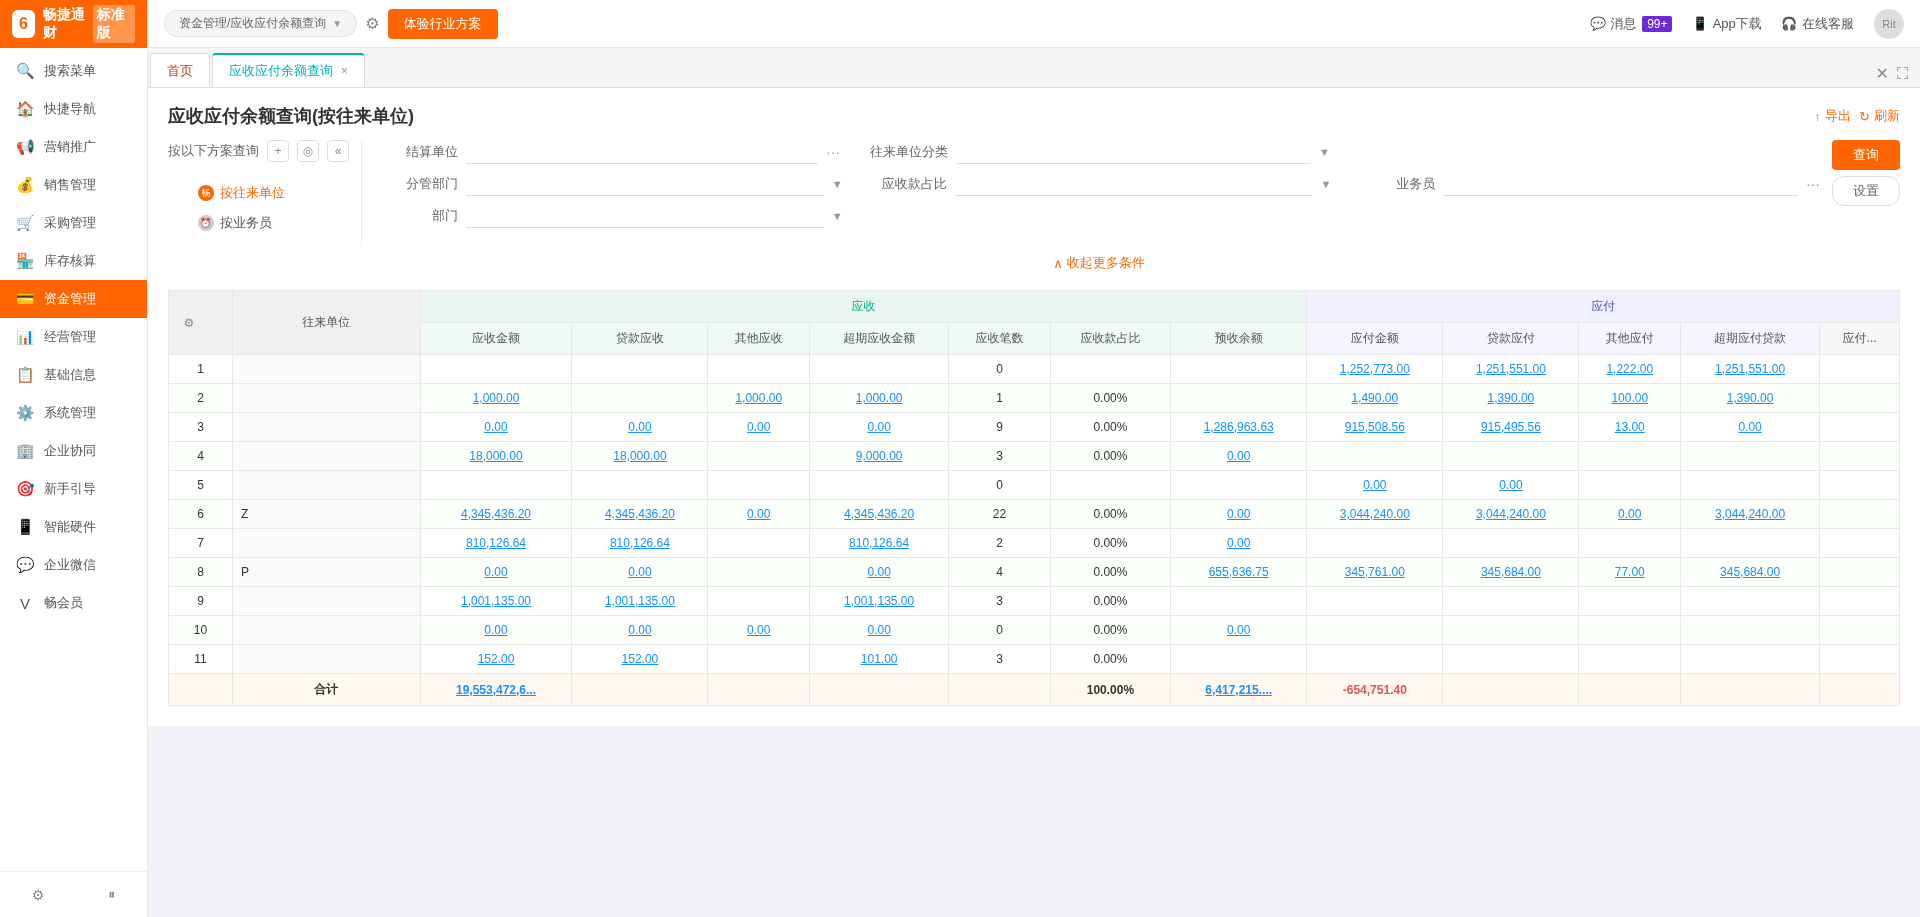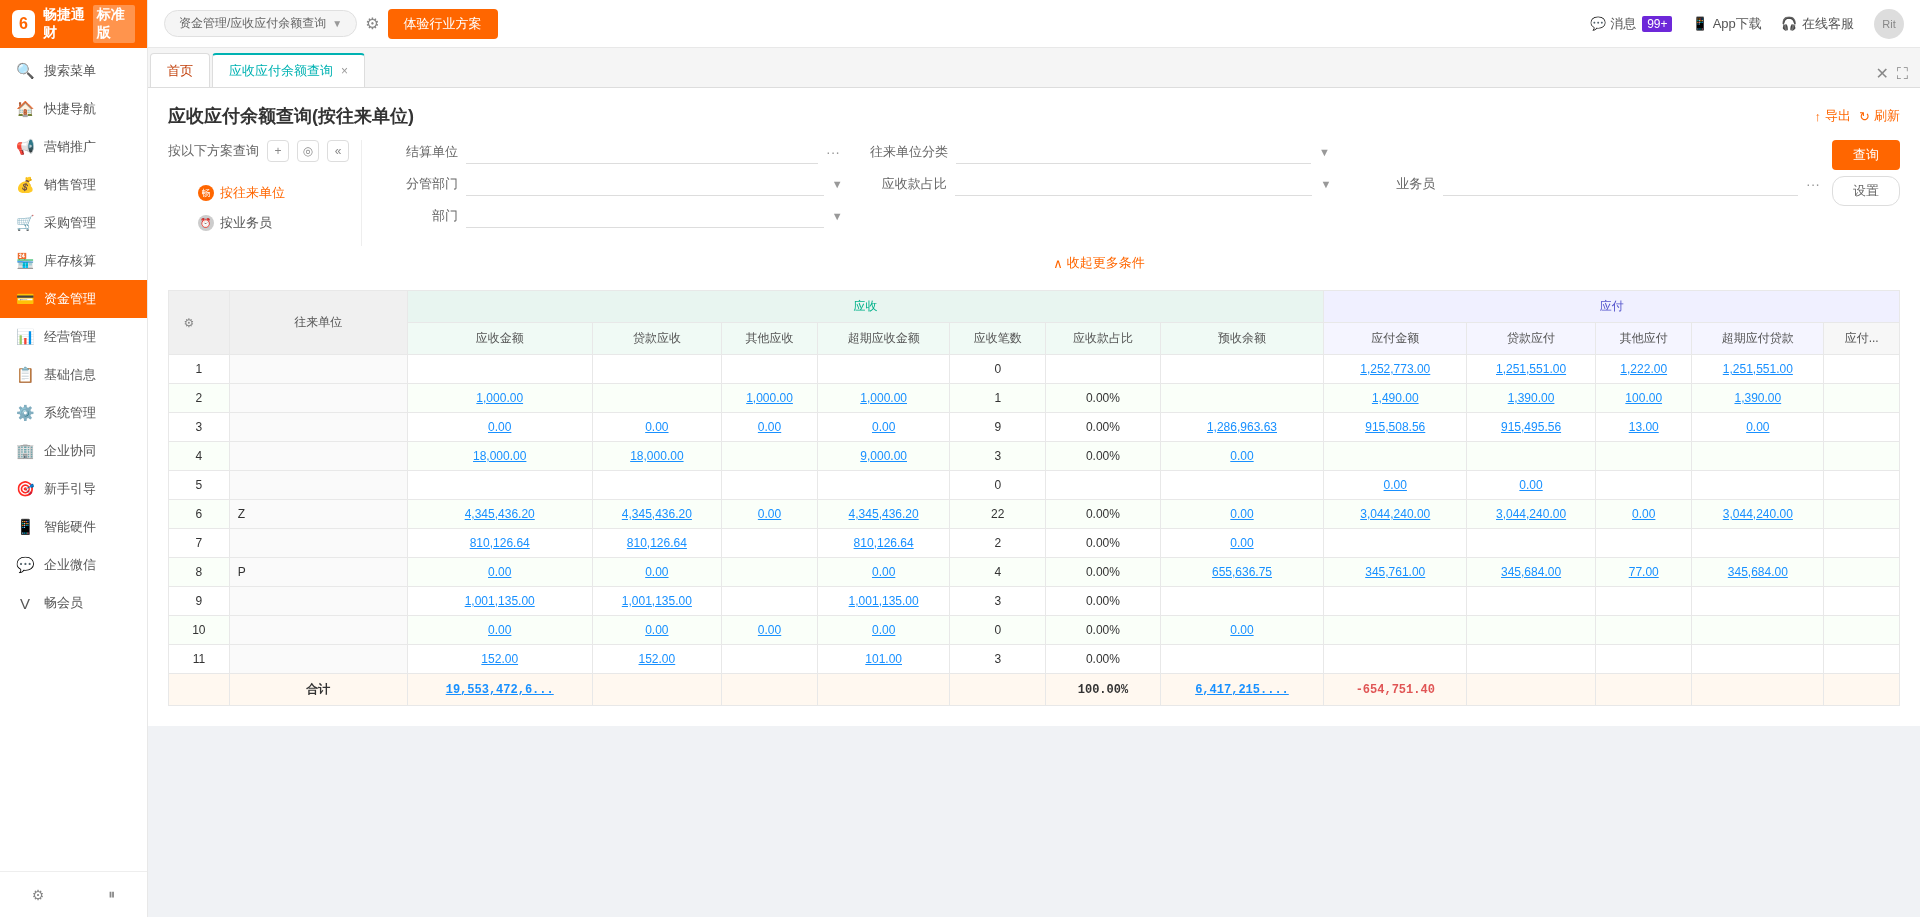--- a/index.html
+++ b/index.html
@@ -147,21 +147,21 @@
 
     
     .table-section { padding: 0 20px 20px 20px; }
     .data-table { width: 100%; border-collapse: collapse; font-size: 12px; }
     .data-table th, .data-table td {
       border: 1px solid #e8e8e8; padding: 7px 8px; text-align: center; white-space: nowrap;
     }
     .data-table th { background: #f7f7f7; color: #555; font-weight: normal; }
     .data-table thead tr:first-child th { background: #f0f0f0; }
     .data-table tbody tr:nth-child(even) { background: #fafff9; }
-    .data-table tfoot td { background: #fff8f0; font-weight: bold; font-family: Liberation Mono, monospace; }
+    .data-table tfoot td { background: #fff8f0; font-weight: bold; }
     .link-val { color: #1890ff; text-decoration: underline; cursor: pointer; }
 
     .settings-gear {
       width: 24px; height: 24px; display: flex; align-items: center; justify-content: center;
       cursor: pointer; color: #888;
     }
   </style>
 </head>
 <body>
 

